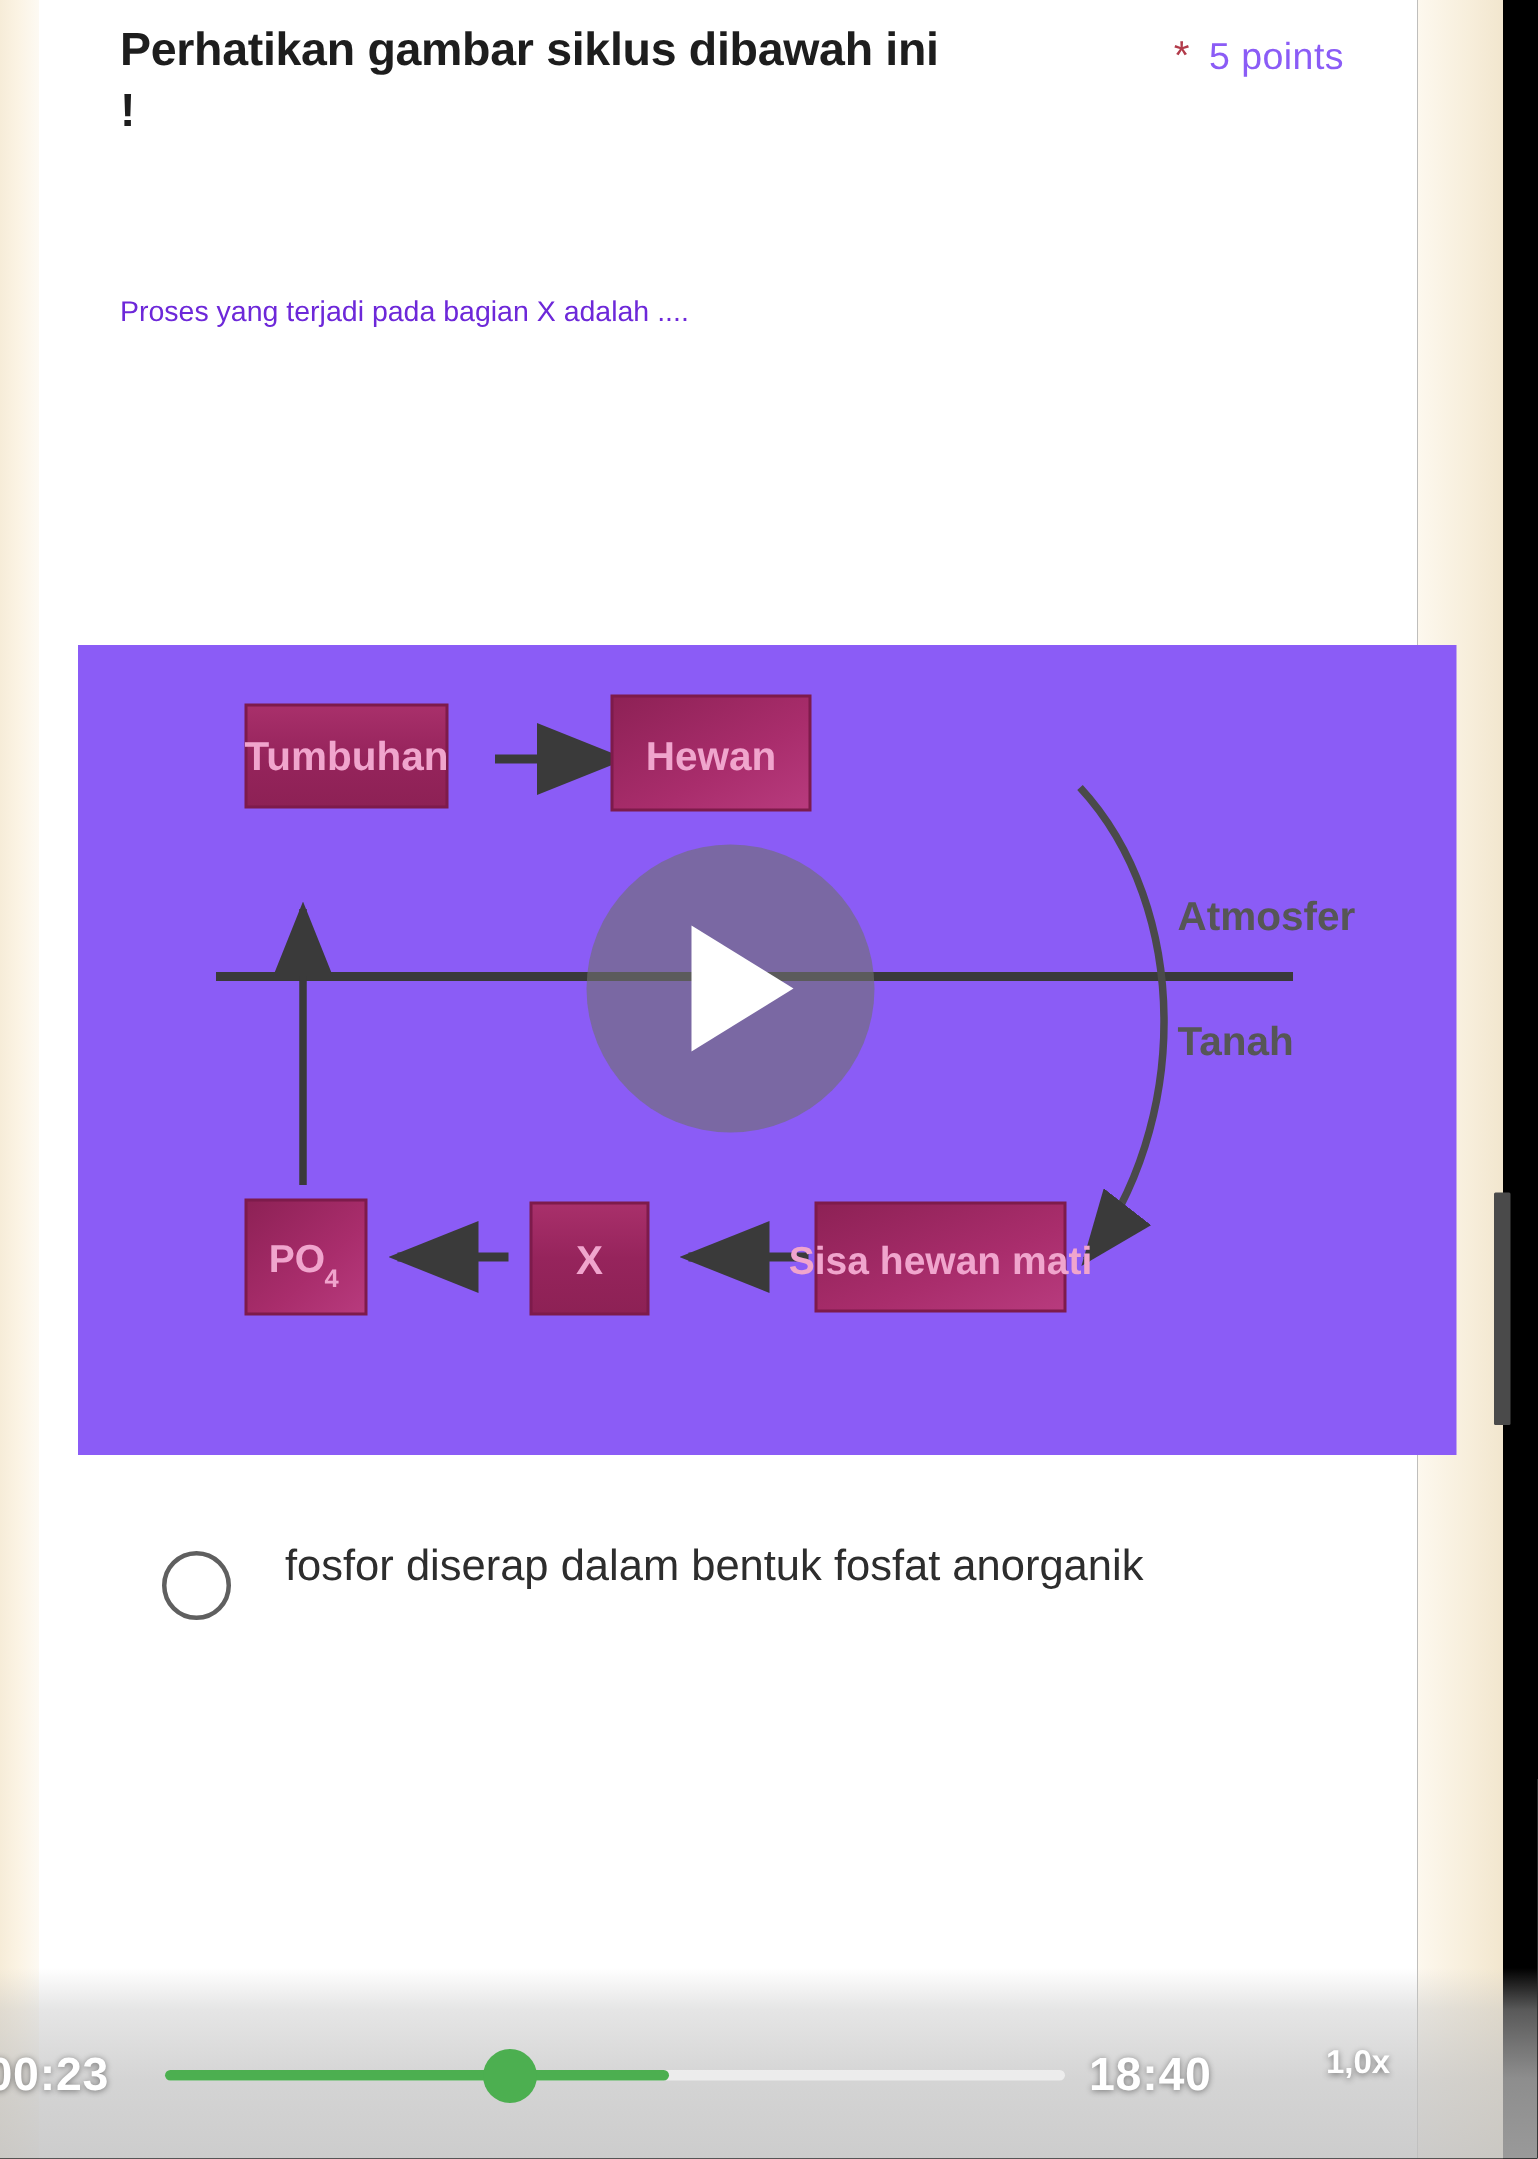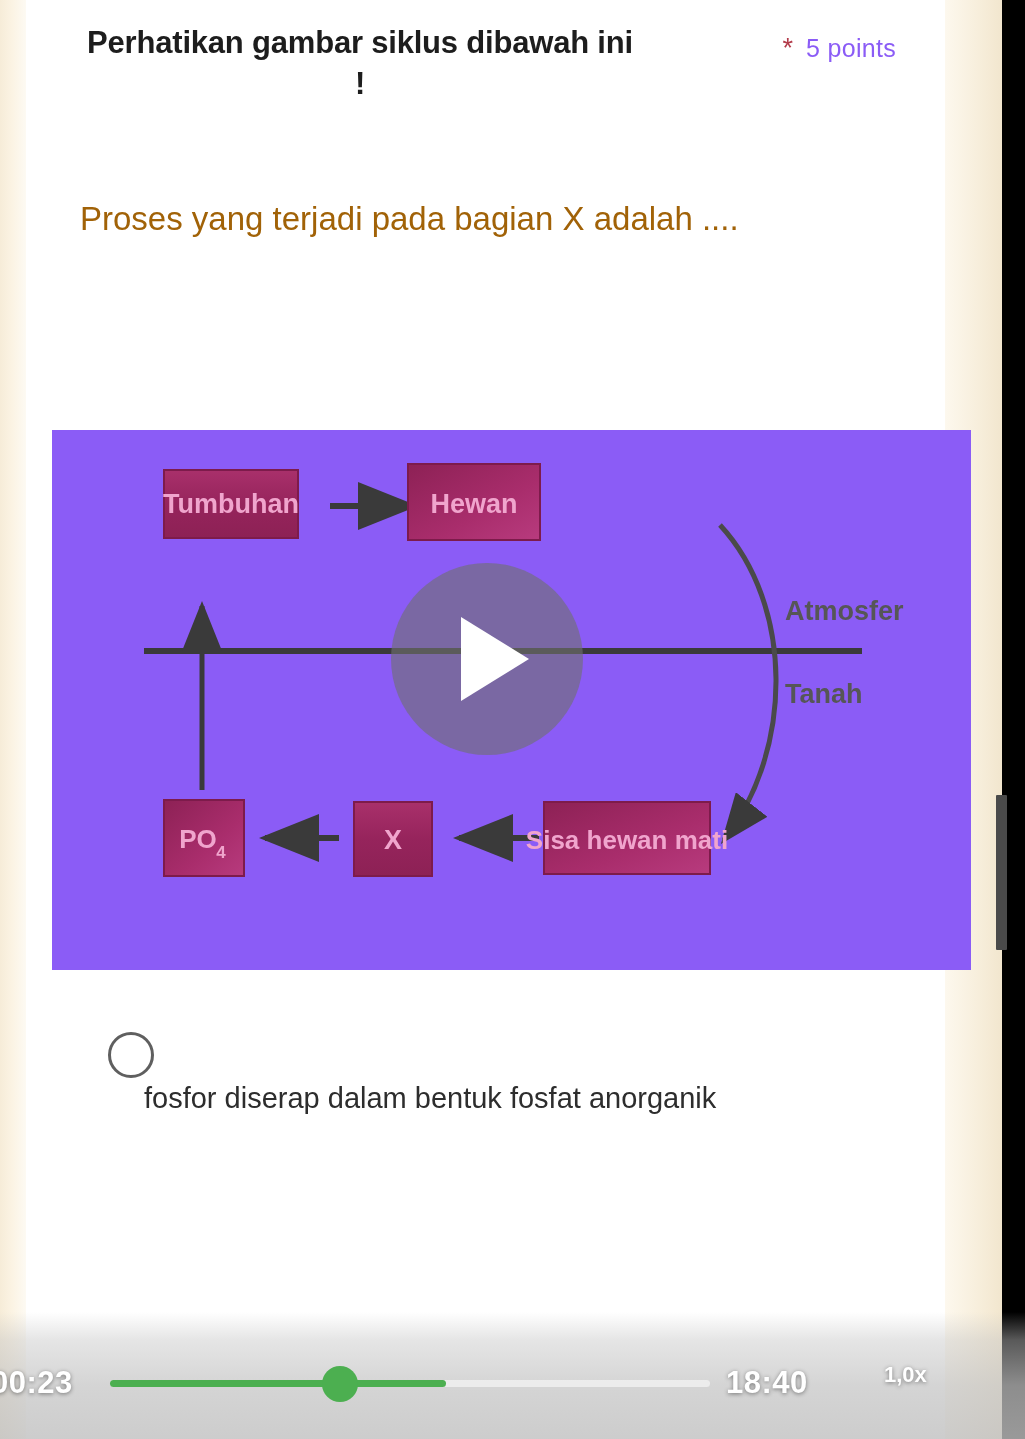--- a/index.html
+++ b/index.html
@@ -44,23 +44,22 @@
   .card {
     position: absolute;
     left: 26px; top: 0;
     width: 919px; height: 1439px;
     background: #ffffff;
   }
 
   
   .q-header {
     position: absolute;
-    left: 54px; top: 22px;
+    left: 54px; top: 12px;
     width: 850px;
-    text-align: center;
   }
   .q-title {
     font-size: 31px;
     font-weight: bold;
     line-height: 1.33;
     color: #1d1d1d;
     letter-spacing: -0.2px;
     width: 560px;
   }
   .points-wrap {
@@ -78,23 +77,23 @@
   .points-label {
     color: #8b5cf6;
     font-size: 25px;
     letter-spacing: 0.3px;
   }
 
   .q-body {
     position: absolute;
     left: 54px; top: 196px;
     width: 700px;
-    font-size: 33px;
+    font-size: 19px;
     line-height: 1.38;
-    color: #a16207;
+    color: #6d28d9;
   }
 
   
   .diagram {
     position: absolute;
     left: 26px; top: 430px;
     width: 919px; height: 540px;
     background: #8b5cf6;
   }
   .diagram svg { display: block; }
@@ -120,24 +119,23 @@
 
   
   .options {
     position: absolute;
     left: 26px; top: 990px;
     width: 919px;
   }
   .option-row {
     position: relative;
     display: flex;
-    align-items: flex-start;
+    align-items: center;
     padding: 18px 40px 18px 56px;
     min-height: 110px;
-    flex-direction: column;
   }
   .radio {
     flex: 0 0 auto;
     width: 46px; height: 46px;
     border: 3px solid #5f5f5f;
     border-radius: 50%;
     background: transparent;
     margin-top: 24px;
   }
   .option-text {

